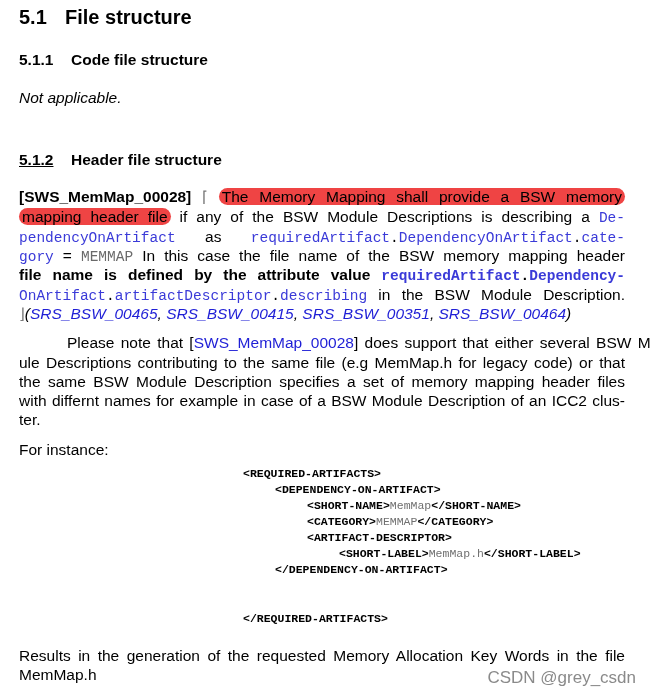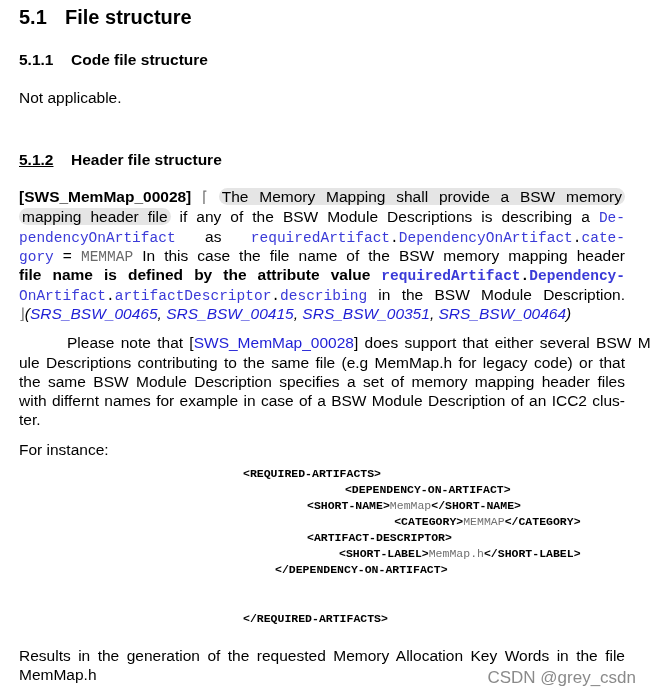--- a/index.html
+++ b/index.html
@@ -8,41 +8,41 @@
   .abs { position: absolute; white-space: nowrap; }
   .h1 { font-size: 20px; font-weight: bold; left: 19px; top: 6px; }
   .h2 { font-size: 15.5px; font-weight: bold; left: 19px; }
   .line { position: absolute; left: 19px; width: 606px; font-size: 15.5px;
           line-height: 19.5px; text-align: justify; text-align-last: justify; white-space: nowrap; }
   .line.last { text-align-last: left; }
   .mono { font-family: "Liberation Mono", monospace; font-size: 14.5px; }
   .blue { color: #1f1fd6; }
   .mono.blue { color: #3a3ad8; }
   .gray { color: #6a6a6a; }
-  .hl { background: #e5e5e5; border-radius: 9px; padding: 0 3px; }
+  .hl { background: #ef4444; border-radius: 9px; padding: 0 3px; }
   .ital { font-style: italic; }
   .bold { font-weight: bold; }
   .bracket { color: #777; font-size: 15px; }
   .code { position: absolute; left: 243px; font-family: "Liberation Mono", monospace;
           font-size: 11.5px; line-height: 16px; }
   .code .tag { font-weight: bold; }
   .code .val { color: #707070; font-weight: normal; }
   .watermark { position: absolute; right: 14px; top: 668px; font-size: 17px; color: #8a8a8a; }
 </style>
 </head>
 <body>
 
 <div class="abs h1">
   <span style="display:inline-block;width:46px;">5.1</span><span>File structure</span>
 </div>
 
 <div class="abs h2" style="top:51px;">
   <span style="display:inline-block;width:52px;">5.1.1</span><span>Code file structure</span>
 </div>
-<div class="abs" style="left:19px;top:89px;font-size:15.5px;">Not applicable.</div>
+<div class="abs" style="left:19px;top:89px;font-size:15.5px;font-style:italic;">Not applicable.</div>
 
 <div class="abs h2" style="top:151px;">
   <span style="display:inline-block;width:52px;text-decoration:underline;">5.1.2</span><span>Header file structure</span>
 </div>
 
 <div class="line" style="top:187px;">
   <span class="bold">[SWS_MemMap_00028]</span>
   <span class="bracket">⌈</span>
   <span class="hl">The Memory Mapping shall provide a BSW memory</span>
 </div>
@@ -70,23 +70,23 @@
 </div>
 <div class="line" style="top:353px;">ule Descriptions contributing to the same file (e.g MemMap.h for legacy code) or that</div>
 <div class="line" style="top:372px;">the same BSW Module Description specifies a set of memory mapping header files</div>
 <div class="line" style="top:391px;">with differnt names for example in case of a BSW Module Description of an ICC2 clus-</div>
 <div class="line last" style="top:410px;">ter.</div>
 
 <div class="abs" style="left:19px;top:441px;font-size:15.5px;">For instance:</div>
 
 <div class="code" style="top:466px;">
   <div style="padding-left:0px;"><span class="tag">&lt;REQUIRED-ARTIFACTS&gt;</span></div>
-  <div style="padding-left:32px;text-align:center;"><span class="tag">&lt;DEPENDENCY-ON-ARTIFACT&gt;</span></div>
+  <div style="padding-left:32px;"><span class="tag">&lt;DEPENDENCY-ON-ARTIFACT&gt;</span></div>
   <div style="padding-left:64px;"><span class="tag">&lt;SHORT-NAME&gt;</span><span class="val">MemMap</span><span class="tag">&lt;/SHORT-NAME&gt;</span></div>
-  <div style="padding-left:64px;text-align:right;"><span class="tag">&lt;CATEGORY&gt;</span><span class="val">MEMMAP</span><span class="tag">&lt;/CATEGORY&gt;</span></div>
+  <div style="padding-left:64px;"><span class="tag">&lt;CATEGORY&gt;</span><span class="val">MEMMAP</span><span class="tag">&lt;/CATEGORY&gt;</span></div>
   <div style="padding-left:64px;"><span class="tag">&lt;ARTIFACT-DESCRIPTOR&gt;</span></div>
   <div style="padding-left:96px;"><span class="tag">&lt;SHORT-LABEL&gt;</span><span class="val">MemMap.h</span><span class="tag">&lt;/SHORT-LABEL&gt;</span></div>
   <div style="padding-left:32px;"><span class="tag">&lt;/DEPENDENCY-ON-ARTIFACT&gt;</span></div>
   <div style="padding-left:0px;margin-top:33px;"><span class="tag">&lt;/REQUIRED-ARTIFACTS&gt;</span></div>
 </div>
 
 <div class="line" style="top:646px;">Results in the generation of the requested Memory Allocation Key Words in the file</div>
 <div class="line last" style="top:665px;">MemMap.h</div>
 
 <div class="watermark">CSDN @grey_csdn</div>

